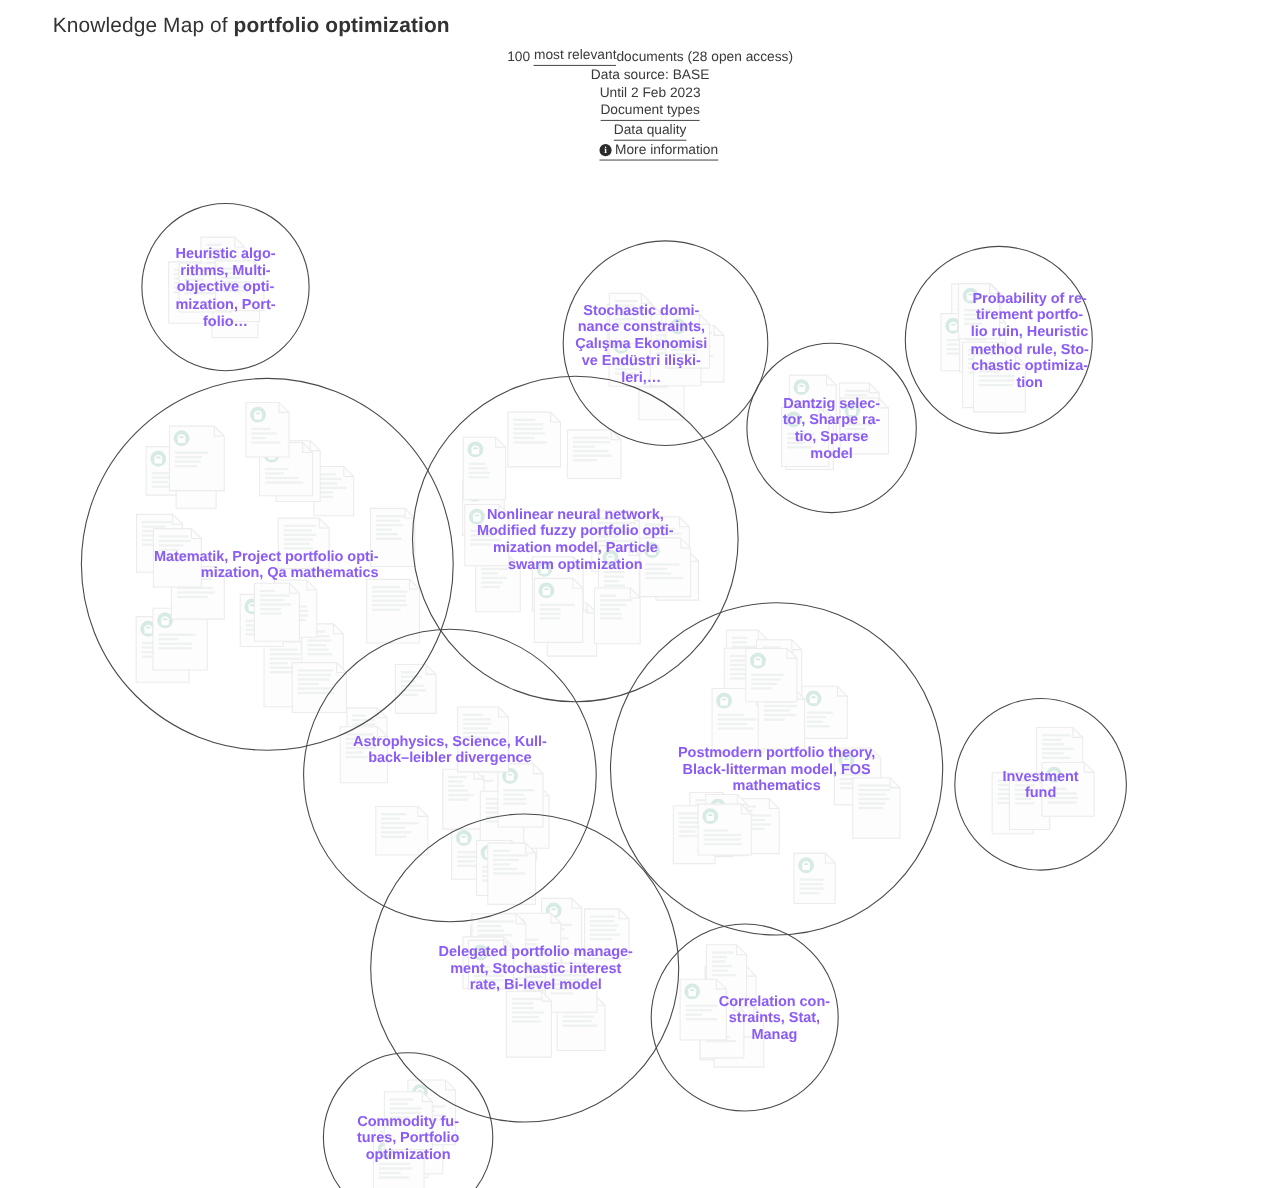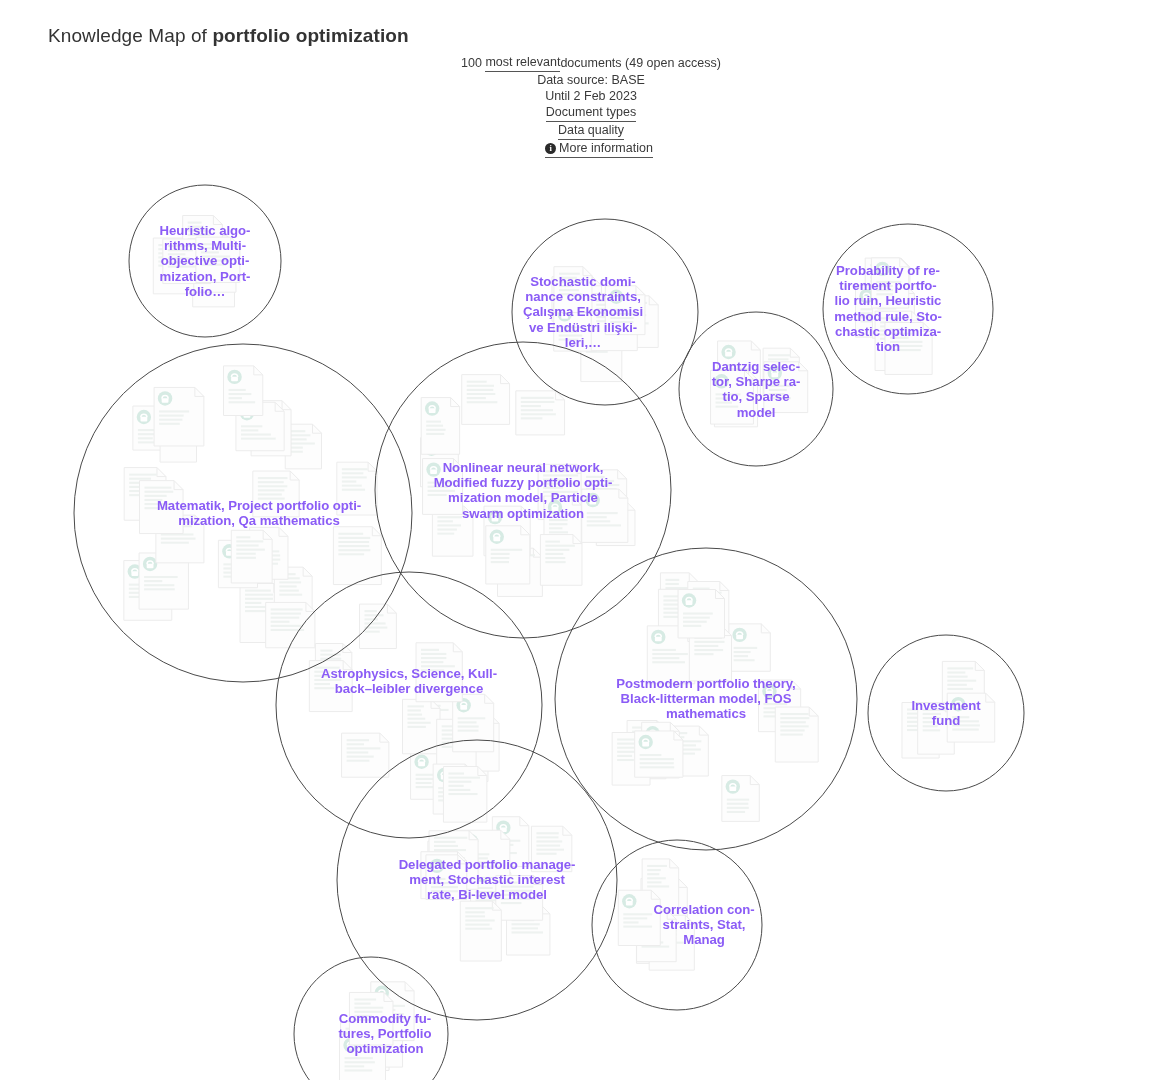--- a/index.html
+++ b/index.html
@@ -17,21 +17,20 @@
     position: relative;
   }
 
   
   #header {
     position: absolute;
     left: 0; top: 0;
     width: 1150px;
     padding: 12px 0 0 48px;
     box-sizing: border-box;
-    margin-top: 12px;
   }
   #title {
     font-size: 19px;
     font-weight: 400;
     color: #333333;
     letter-spacing: 0.1px;
     line-height: 24px;
     white-space: nowrap;
   }
   #title .bold {
@@ -101,21 +100,21 @@
 </style>
 </head>
 <body>
 
 <div id="header">
   <div id="title">
     <span>Knowledge Map of </span><span class="bold">portfolio optimization</span>
   </div>
   <div id="subtitle">
     <span class="seg">
-      <span>100</span>&nbsp;<span class="uline-link">most relevant</span><span> documents (49 open access)</span>
+      <span>100</span>&nbsp;<span class="uline-link">most relevant</span><span> documents (28 open access)</span>
     </span>
     <span class="seg">Data source: BASE</span>
     <span class="seg">Until 2 Feb 2023</span>
     <span class="seg uline-link">Document types</span>
     <span class="seg uline-link">Data quality</span>
     <span class="seg uline-link">
         <span class="info-ico">i</span>
         <span>More information</span>
       </span>
   </div>
@@ -1270,46 +1269,46 @@
       <div class="bubble-label" style="left: 205px; top: 199px; max-width: 144px;">Heuristic algo-
 rithms, Multi-
 objective opti-
 mization, Port-
 folio…</div>
       <div class="bubble-label" style="left: 583px; top: 250px; max-width: 178px;">Stochastic domi-
 nance constraints,
 Çalışma Ekonomisi
 ve Endüstri ilişki-
 leri,…</div>
-      <div class="bubble-label" style="left: 888px; top: 247px; max-width: 162px;">Probability of re-
+      <div class="bubble-label" style="left: 936px; top: 247px; max-width: 162px;">Probability of re-
 tirement portfo-
 lio ruin, Heuristic
 method rule, Sto-
 chastic optimiza-
 tion</div>
       <div class="bubble-label" style="left: 756px; top: 327px; max-width: 146px;">Dantzig selec-
 tor, Sharpe ra-
 tio, Sparse
 model</div>
-      <div class="bubble-label" style="left: 259px; top: 451px; max-width: 330px;">Matematik, Project portfolio opti-
+      <div class="bubble-label" style="left: 242px; top: 451px; max-width: 330px; text-align: right;">Matematik, Project portfolio opti-
 mization, Qa mathematics</div>
       <div class="bubble-label" style="left: 523px; top: 428px; max-width: 288px;">Nonlinear neural network,
 Modified fuzzy portfolio opti-
 mization model, Particle
 swarm optimization</div>
       <div class="bubble-label" style="left: 409px; top: 619px; max-width: 258px;">Astrophysics, Science, Kull-
 back–leibler divergence</div>
       <div class="bubble-label" style="left: 706px; top: 637px; max-width: 294px;">Postmodern portfolio theory,
 Black-litterman model, FOS
 mathematics</div>
       <div class="bubble-label" style="left: 946px; top: 651px; max-width: 148px;">Investment
 fund</div>
       <div class="bubble-label" style="left: 487px; top: 818px; max-width: 272px;">Delegated portfolio manage-
 ment, Stochastic interest
 rate, Bi-level model</div>
       <div class="bubble-label" style="left: 677px; top: 863px; max-width: 162px; margin-left: 27px;">Correlation con-
 straints, Stat,
 Manag</div>
-      <div class="bubble-label" style="left: 385px; top: 972px; max-width: 146px;">Commodity fu-
+      <div class="bubble-label" style="left: 371px; top: 972px; max-width: 146px;">Commodity fu-
 tures, Portfolio
 optimization</div>
     </div>
 </div>
 
 </body></html>

